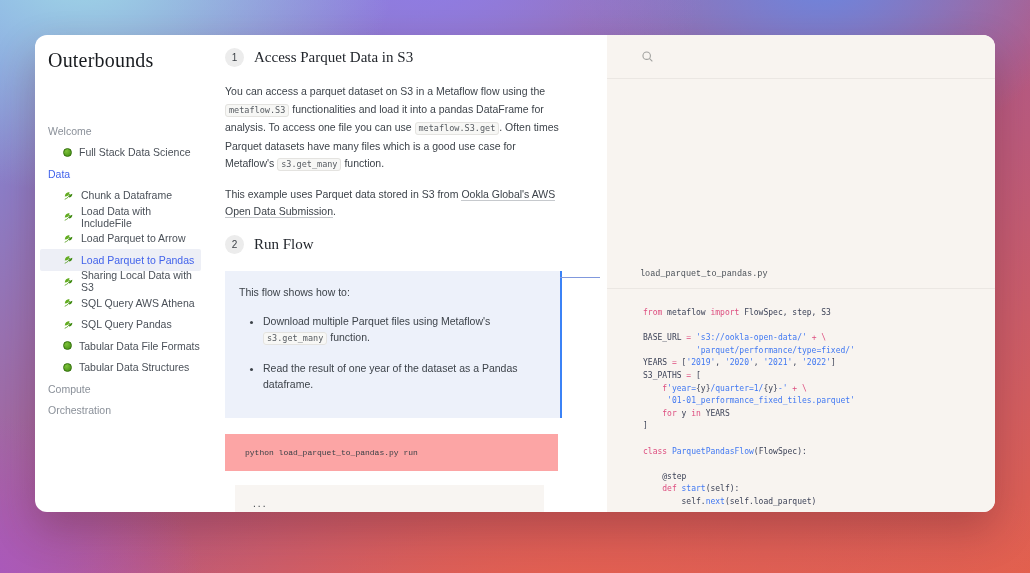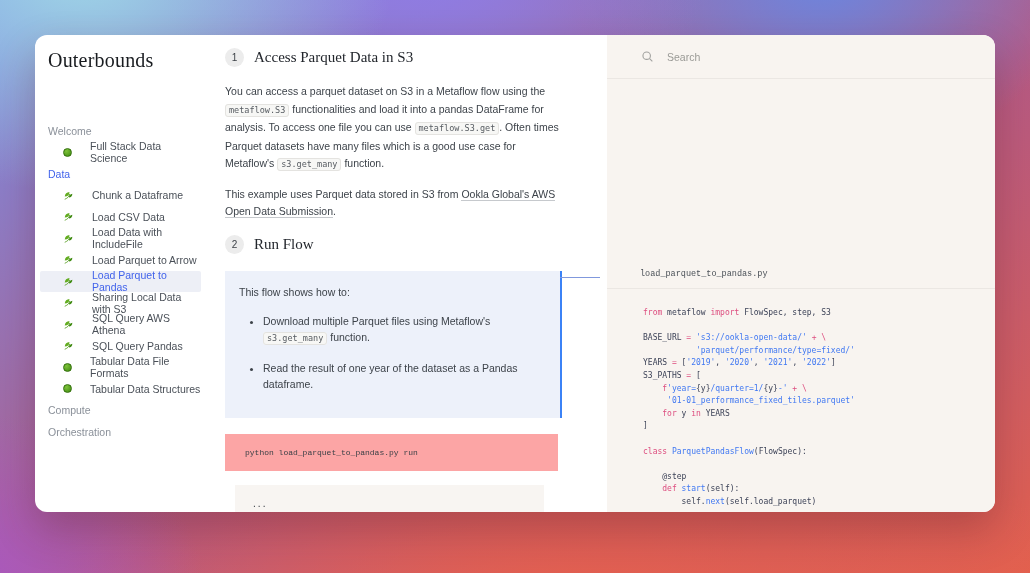--- a/index.html
+++ b/index.html
@@ -18,21 +18,21 @@
     position:absolute; left:35px; top:35px; width:960px; height:477px;
     background:#ffffff; border-radius:12px; overflow:hidden; display:flex;
     box-shadow:0 18px 40px rgba(90,25,35,0.30);
   }
   
   .sidebar { width:180px; flex:0 0 180px; padding:14px 0 0 13px; }
   .logo { font-family:"Liberation Serif", serif; font-size:20px; color:#191c20; letter-spacing:.2px; }
   .nav { margin-top:48px; }
   .nav-label { height:21.5px; display:flex; align-items:center; font-size:10.5px; color:#8a9099; cursor:pointer; }
   .nav-label.accent { color:#4263eb; }
-  .nav-item { height:21.5px; display:flex; align-items:center; gap:18px; margin-left:-8px; padding-left:23px;
+  .nav-item { height:21.5px; display:flex; align-items:center; gap:7px; margin-left:-8px; padding-left:23px;
               width:161px; border-radius:2px; font-size:10.5px; color:#4a5058; cursor:pointer; }
   .nav-item.active { background:#edeff6; color:#4263eb; }
   .dot-icon { width:9px; height:9px; border-radius:50%; flex:0 0 9px;
               background:radial-gradient(circle at 35% 30%, #7ec23a, #3f8a10); border:0.5px solid #33700c; }
   .sprout-icon { width:11px; height:11px; flex:0 0 11px; }
   
   .main { width:392px; flex:0 0 392px; padding:12px 0 0 10px; position:relative; }
   .heading { display:flex; align-items:center; gap:10px; height:20px; }
   .badge { width:19px; height:19px; border-radius:50%; background:#ececec; color:#3a3f45;
            font-size:10px; display:flex; align-items:center; justify-content:center; }
@@ -94,30 +94,20 @@
           <span>Chunk a Dataframe</span>
         </div>
         <div class="nav-item">
           <span style="display: flex;">
             <svg class="sprout-icon" viewBox="0 0 16 16">
               <path d="M2.5 13.5 C6 12 9.2 10 9.6 5.8" stroke="#4f9a18" stroke-width="1.2" fill="none"></path>
               <path d="M2.6 9.6 C2.6 5.4 5.6 3 9.4 2.8 C9.4 7.2 7 9.4 2.6 9.6 Z" fill="#63ad21"></path>
               <path d="M13.6 5.4 C13.6 8.8 11.6 10.8 8.6 11 C8.6 7.8 10.6 5.8 13.6 5.4 Z" fill="#3e8a10"></path>
             </svg>
           </span>
-          <span>Load CSV Data</span>
-        </div>
-        <div class="nav-item">
-          <span style="display: flex;">
-            <svg class="sprout-icon" viewBox="0 0 16 16">
-              <path d="M2.5 13.5 C6 12 9.2 10 9.6 5.8" stroke="#4f9a18" stroke-width="1.2" fill="none"></path>
-              <path d="M2.6 9.6 C2.6 5.4 5.6 3 9.4 2.8 C9.4 7.2 7 9.4 2.6 9.6 Z" fill="#63ad21"></path>
-              <path d="M13.6 5.4 C13.6 8.8 11.6 10.8 8.6 11 C8.6 7.8 10.6 5.8 13.6 5.4 Z" fill="#3e8a10"></path>
-            </svg>
-          </span>
           <span>Load Data with IncludeFile</span>
         </div>
         <div class="nav-item">
           <span style="display: flex;">
             <svg class="sprout-icon" viewBox="0 0 16 16">
               <path d="M2.5 13.5 C6 12 9.2 10 9.6 5.8" stroke="#4f9a18" stroke-width="1.2" fill="none"></path>
               <path d="M2.6 9.6 C2.6 5.4 5.6 3 9.4 2.8 C9.4 7.2 7 9.4 2.6 9.6 Z" fill="#63ad21"></path>
               <path d="M13.6 5.4 C13.6 8.8 11.6 10.8 8.6 11 C8.6 7.8 10.6 5.8 13.6 5.4 Z" fill="#3e8a10"></path>
             </svg>
           </span>
@@ -215,21 +205,20 @@
   </div>
 
   <div class="panel">
     <div class="search-bar">
       <span style="display:flex">
         <svg width="13" height="13" viewBox="0 0 16 16" fill="none" stroke="#a3a3a0" stroke-width="1.4">
           <circle cx="7" cy="7" r="4.6"></circle>
             <line x1="10.6" y1="10.6" x2="14" y2="14"></line>
         </svg>
       </span>
-      <input class="search-input" type="text" placeholder="Search" style="">
     </div>
     <div class="file-label">load_parquet_to_pandas.py</div>
     <div class="code-area" id="codearea">
         <div class="code-line"><span class="tk-k">from</span><span class="tk-d"> metaflow </span><span class="tk-k">import</span><span class="tk-d"> FlowSpec, step, S3</span></div>
         <div class="code-line">&nbsp;</div>
         <div class="code-line"><span class="tk-d">BASE_URL </span><span class="tk-o">=</span><span class="tk-d"> </span><span class="tk-s">'s3://ookla-open-data/'</span><span class="tk-d"> </span><span class="tk-o">+</span><span class="tk-d"> </span><span class="tk-o">\</span></div>
         <div class="code-line"><span class="tk-d">           </span><span class="tk-s">'parquet/performance/type=fixed/'</span></div>
         <div class="code-line"><span class="tk-d">YEARS </span><span class="tk-o">=</span><span class="tk-d"> [</span><span class="tk-s">'2019'</span><span class="tk-d">, </span><span class="tk-s">'2020'</span><span class="tk-d">, </span><span class="tk-s">'2021'</span><span class="tk-d">, </span><span class="tk-s">'2022'</span><span class="tk-d">]</span></div>
         <div class="code-line"><span class="tk-d">S3_PATHS </span><span class="tk-o">=</span><span class="tk-d"> [</span></div>
         <div class="code-line"><span class="tk-d">    </span><span class="tk-k">f</span><span class="tk-s">'year=</span><span class="tk-d">{y}</span><span class="tk-s">/quarter=1/</span><span class="tk-d">{y}</span><span class="tk-s">-'</span><span class="tk-d"> </span><span class="tk-o">+</span><span class="tk-d"> </span><span class="tk-o">\</span></div>

